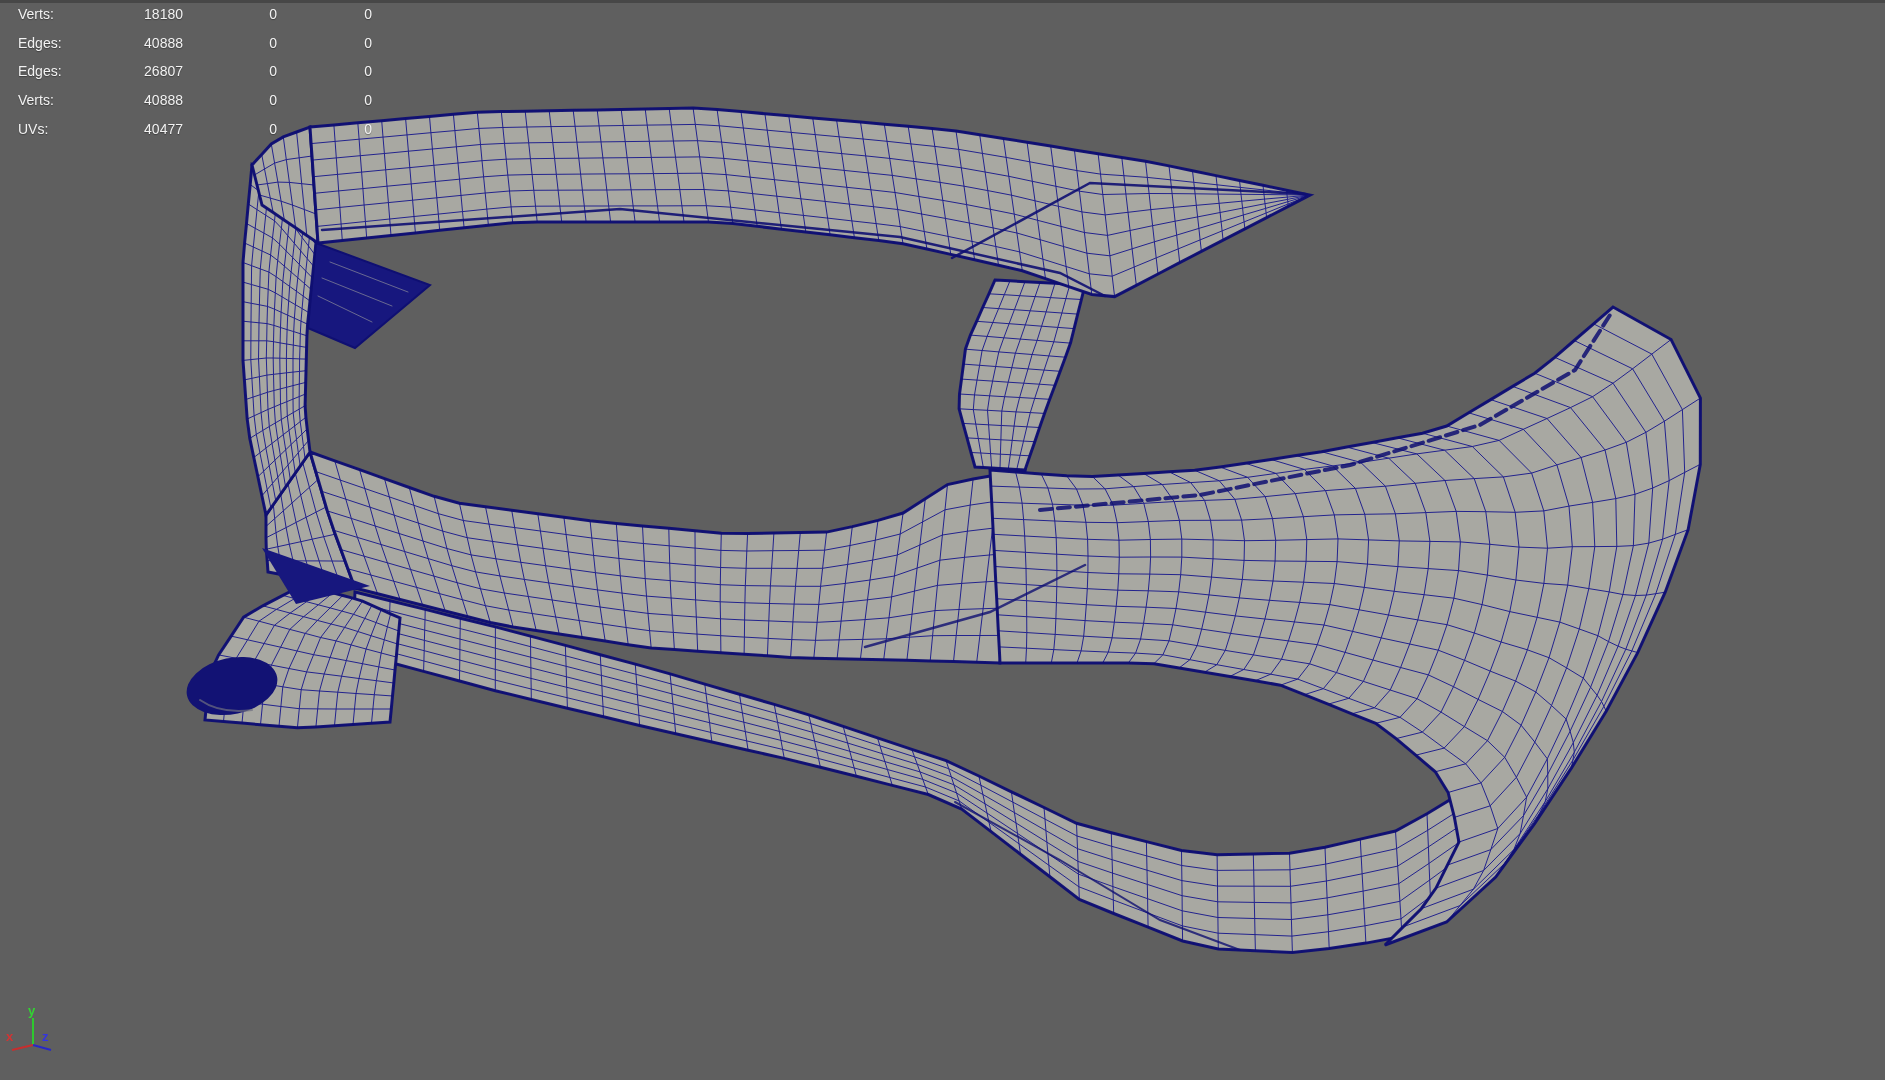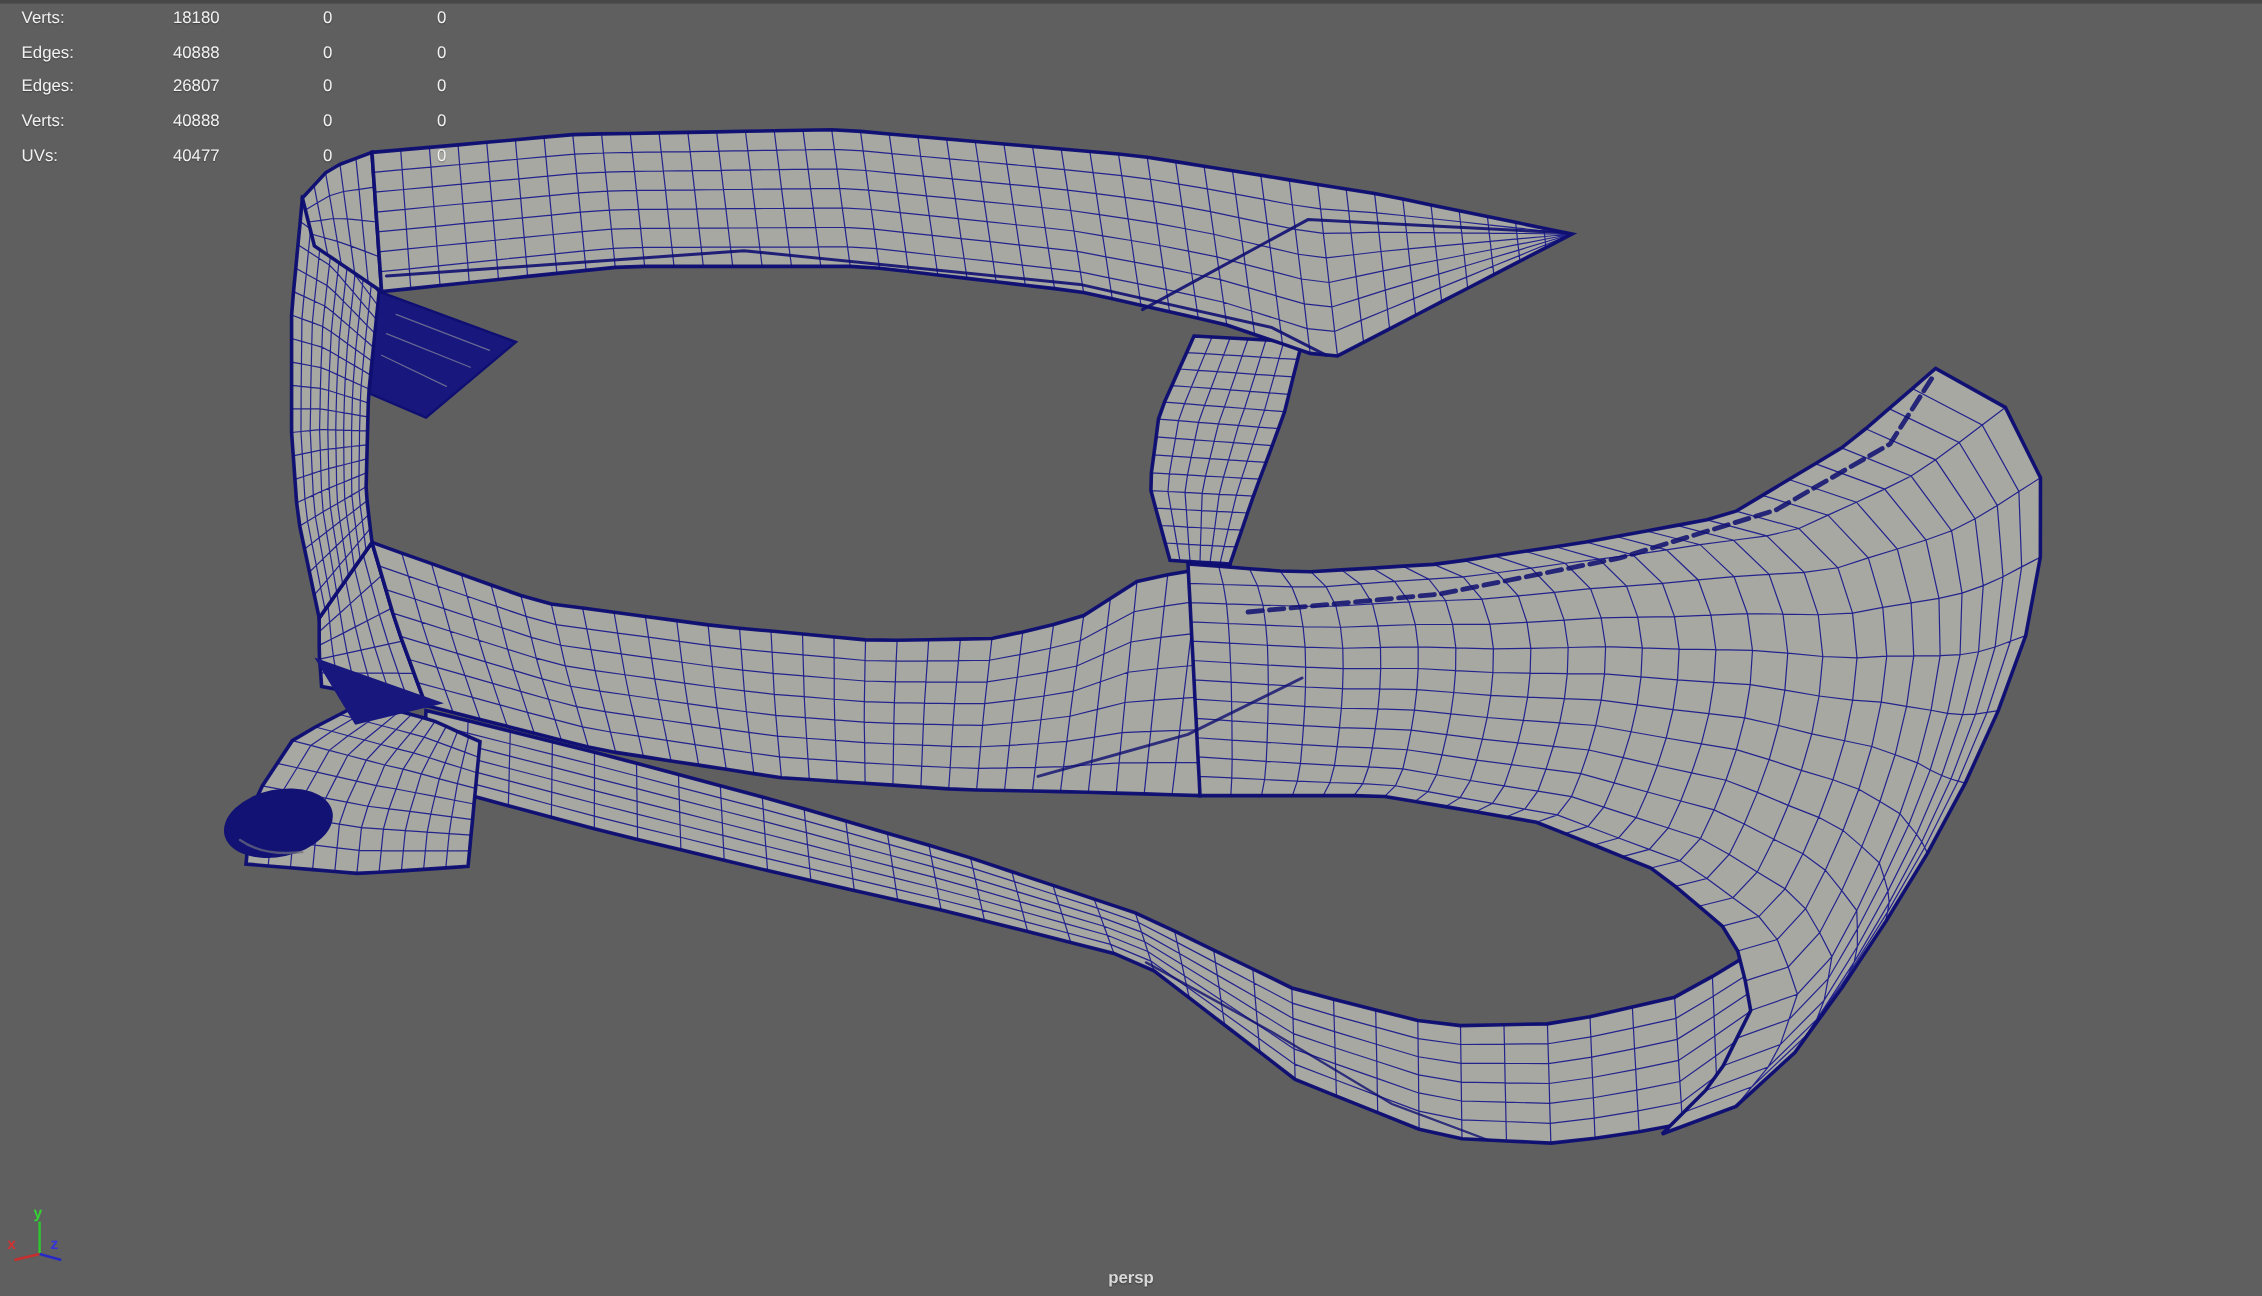--- a/index.html
+++ b/index.html
@@ -118,14 +118,13 @@
     <g>
       <line x1="33" y1="45" x2="33" y2="18" stroke="#2ec82e" stroke-width="2"></line>
       <line x1="33" y1="45" x2="12" y2="50" stroke="#c82e2e" stroke-width="2"></line>
       <line x1="33" y1="45" x2="51" y2="50" stroke="#2828c8" stroke-width="2"></line>
     </g>
     <text x="28" y="15" id="ylab" fill="#32d432">y</text>
     <text x="6" y="41" id="xlab" fill="#d03434">x</text>
     <text x="42" y="41" id="zlab" fill="#3434e0">z</text>
   </svg>
 
-  <div class="cam-label">persp</div>
 </div>
 
 </body></html>

